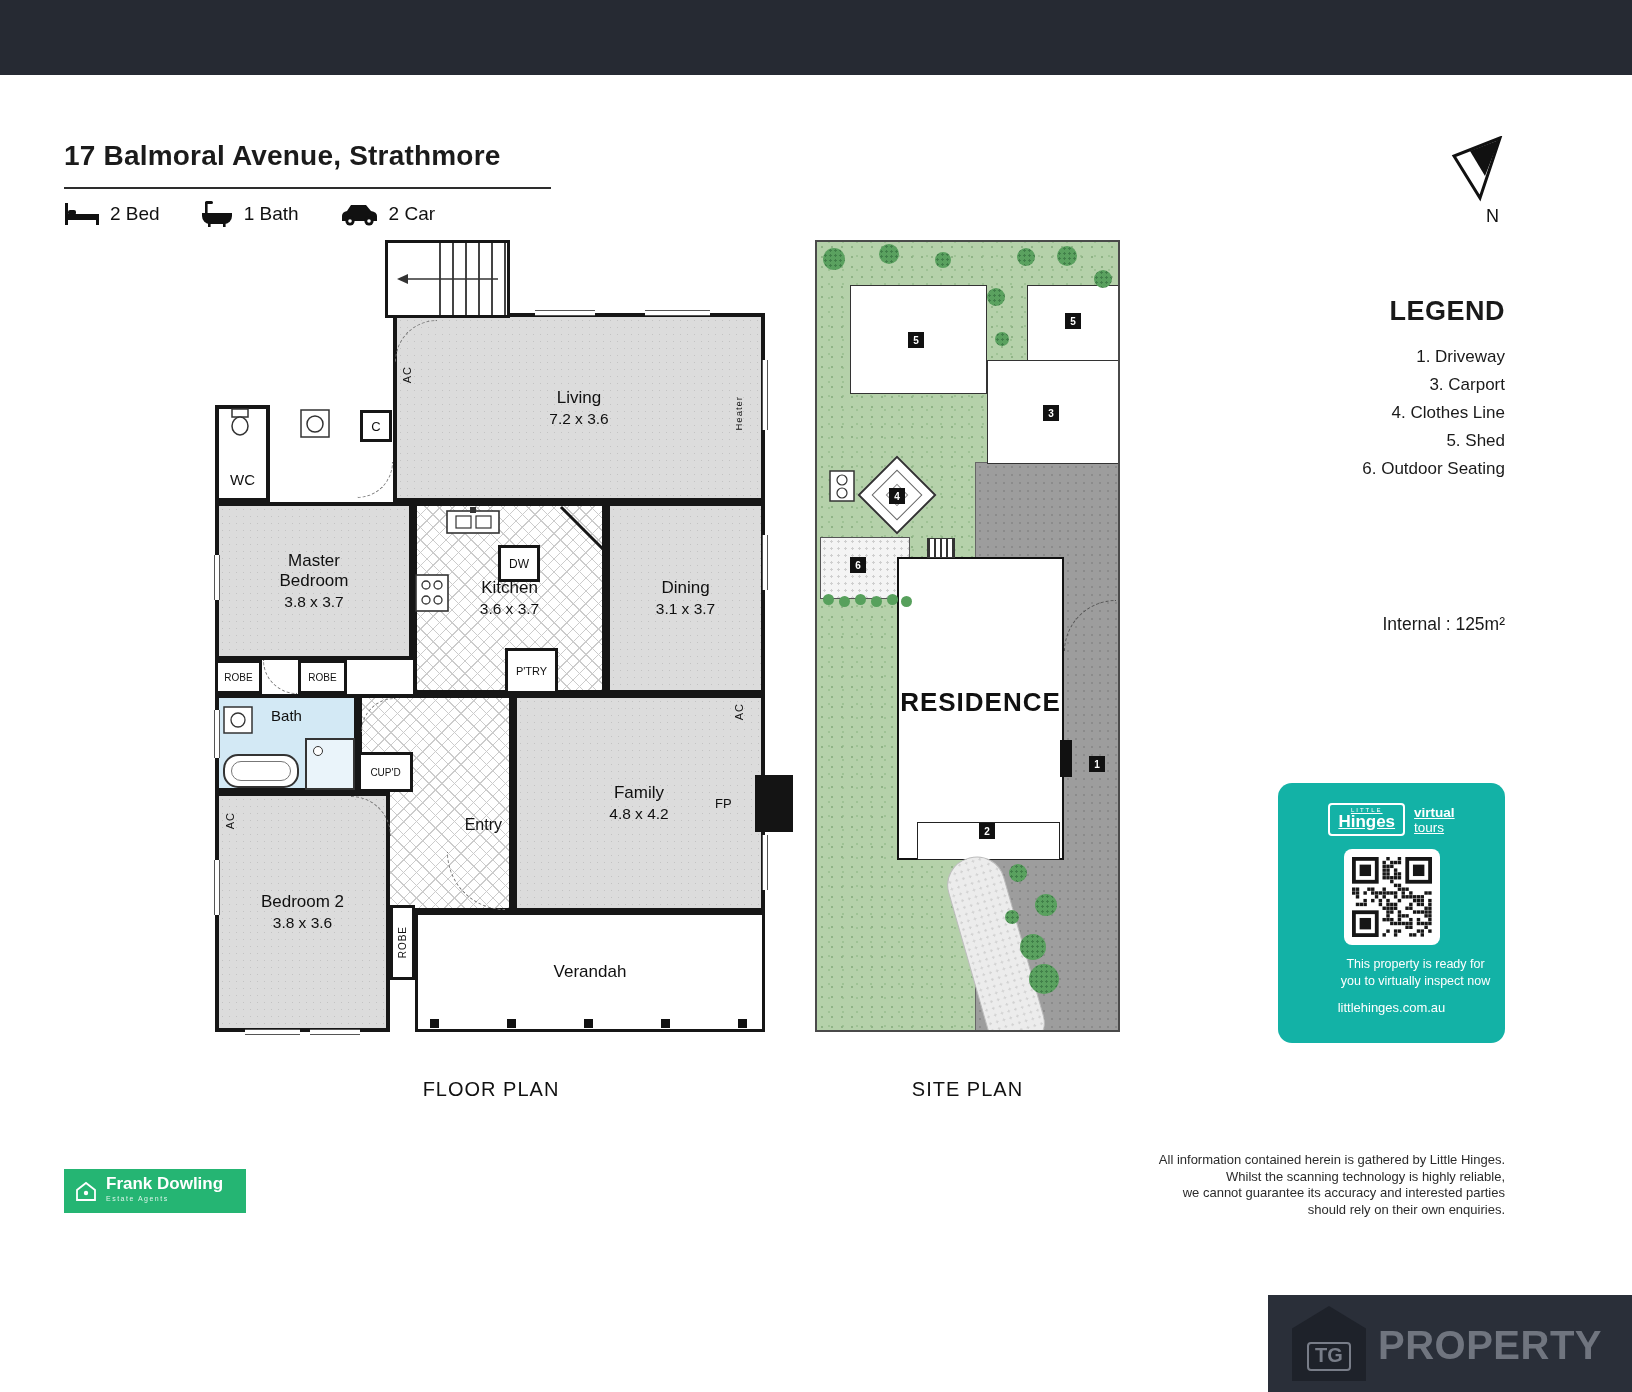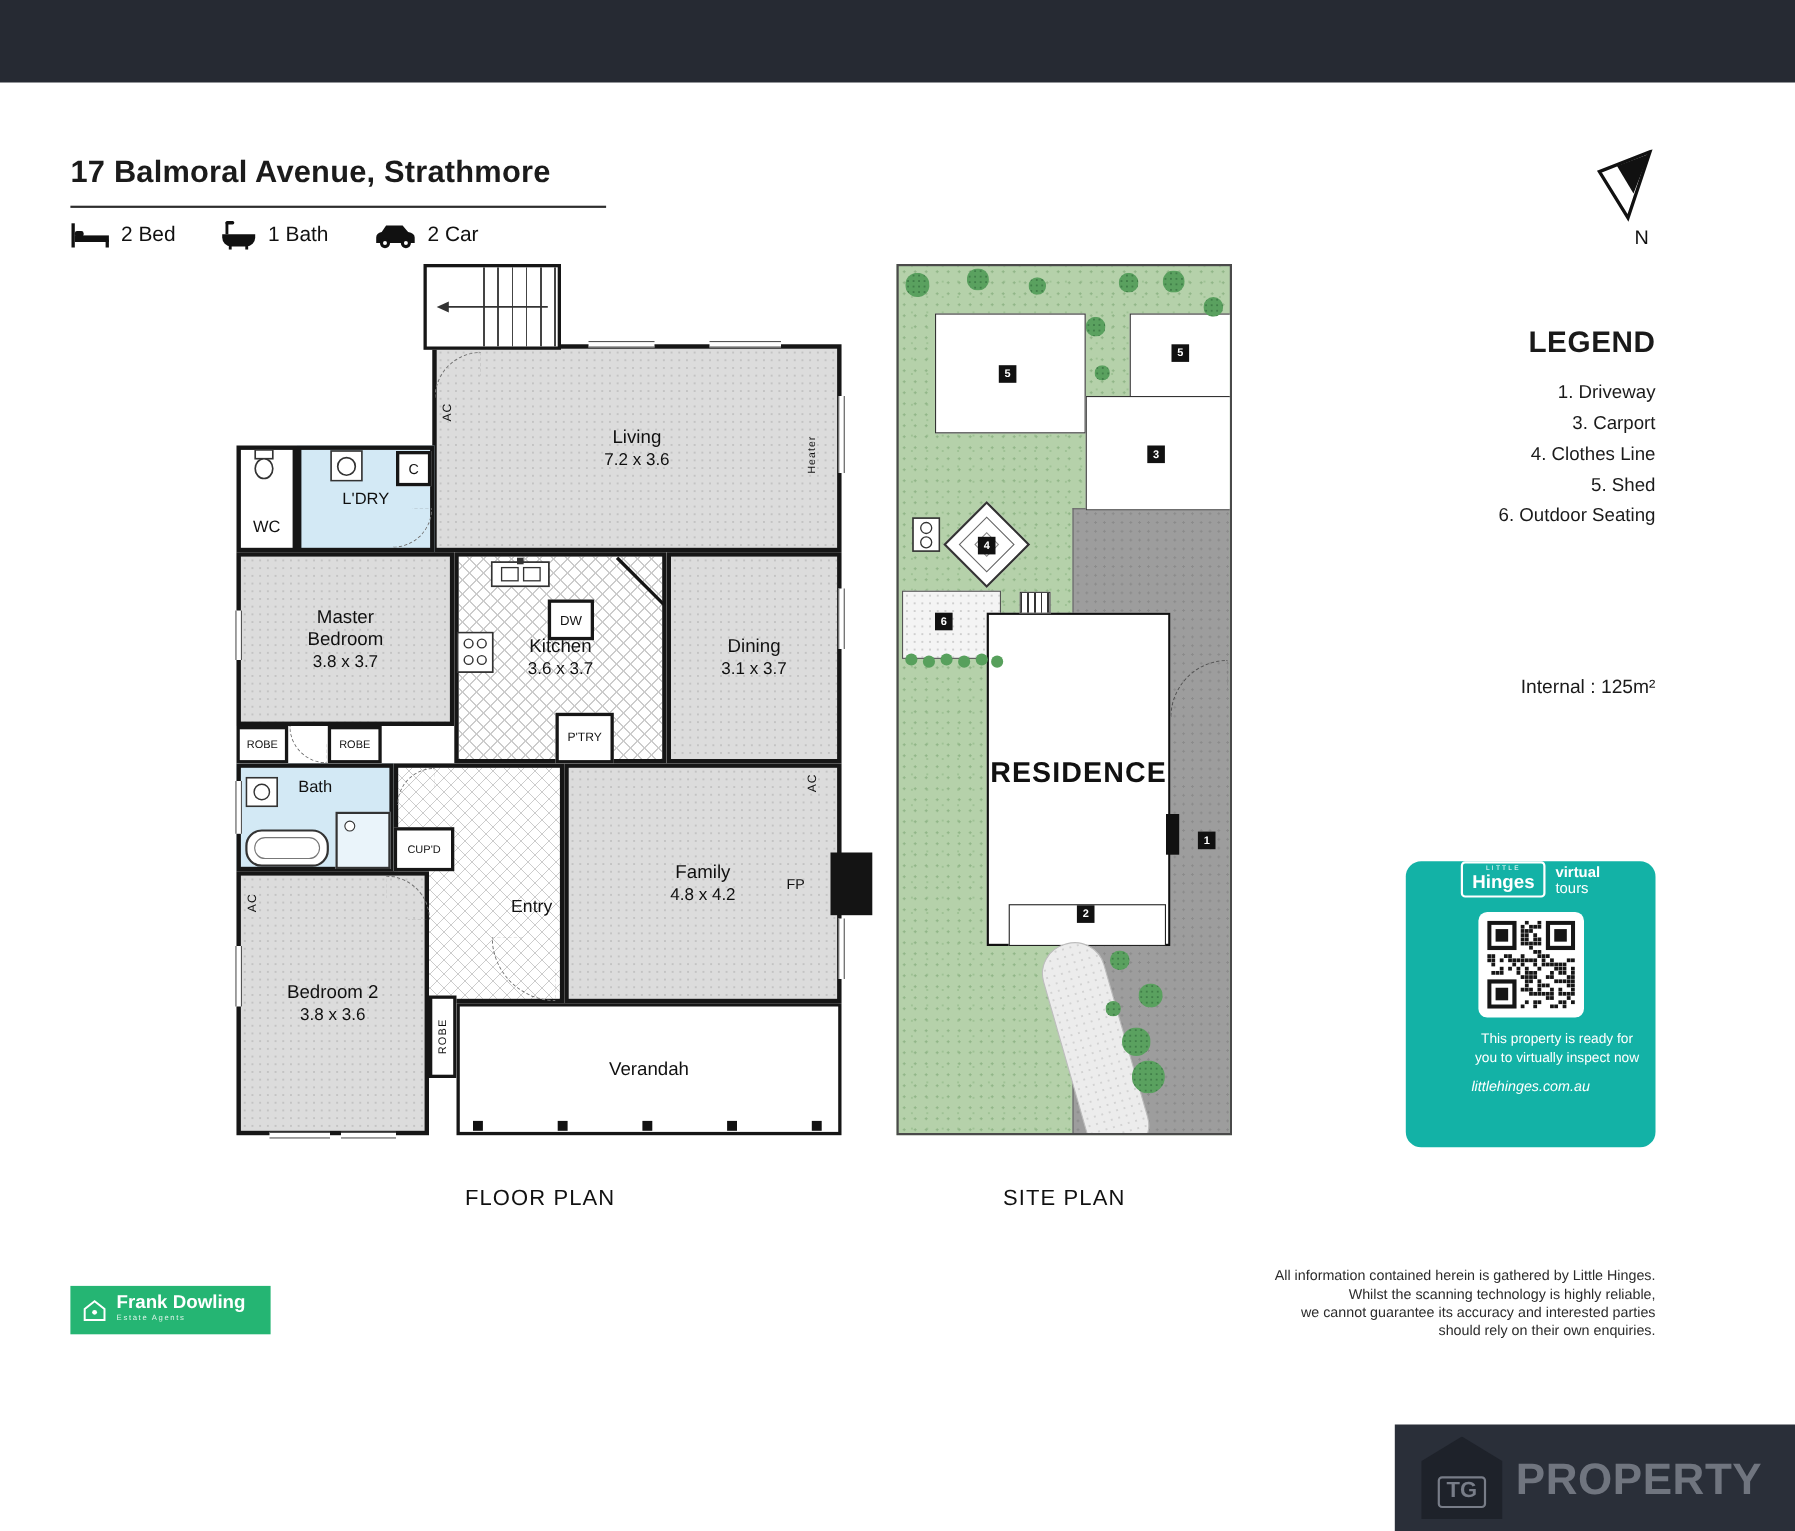--- a/index.html
+++ b/index.html
@@ -74,30 +74,30 @@
   .seating { position:absolute; background-color:#f4f4f4;
              background-image:radial-gradient(#cfcfcf 1px, transparent 1.1px); background-size:7px 7px;
              border:1.5px solid #555; z-index:2; }
   .path { position:absolute; background-color:#ececec;
           background-image:radial-gradient(#d2d2d2 1px, transparent 1.1px); background-size:7px 7px;
           border:1px solid #bdbdbd; border-radius:28px; z-index:3; }
 
   
   .hinges-card { position:absolute; left:1278px; top:783px; width:227px; height:260px; background:#13b2a6;
                  border-radius:14px; color:#fff; text-align:center; }
-  .hc-brand { display:flex; justify-content:center; align-items:center; gap:9px; }
+  .hc-brand { margin-top:20px; display:flex; justify-content:center; align-items:center; gap:9px;text-decoration:underline; }
   .hc-box { border:2px solid #fff; border-radius:4px; padding:2px 8px 4px; }
   .hc-little { font-size:6px; letter-spacing:2px; }
   .hc-name { font-size:17px; font-weight:700; line-height:17px; }
   .hc-words { text-align:left; font-size:13.5px; line-height:15px; }
   .hc-w1 { font-weight:700; }
   .qr { width:96px; height:96px; background:#fff; border-radius:8px; margin:13px auto 0; padding:8px; }
   .hc-line { font-size:12.5px; line-height:17px; }
   .hc-lines { margin-top:11px;padding-left:48px; }
-  .hc-url { margin-top:10px; font-size:13px;font-style:italic; }
+  .hc-url { margin-top:10px; font-size:13px; }
 
   
   .agency { position:absolute; left:64px; top:1169px; width:182px; height:44px; background:#25b573;
             display:flex; align-items:center; gap:8px; padding:0 10px; }
   .agency-text { color:#fff; line-height:15px; }
   .agency-name { font-size:17px; font-weight:700; }
   .agency-sub { font-size:7px; letter-spacing:1.5px; opacity:0.85; }
 
   .disclaimer { position:absolute; left:1000px; top:1152px; width:505px; text-align:right;
                 font-size:13px; line-height:16.5px; color:#2b2b2b; }
@@ -179,23 +179,20 @@
           <path d="M16 3 L5 8 L16 13 Z" fill="#333"></path>
       </svg>
     </div>
 
     <div class="room carpet" style="left:178px;top:73px;width:372px;height:189px;">
       <span class="rname">Living</span>
       <span class="rdims">7.2 x 3.6</span>
     </div>
     <div class="room" style="left:0;top:165px;width:55px;height:97px;background:#fff;justify-content:flex-end;padding-bottom:8px;">
       <span class="rname" style="font-size:15px;">WC</span>
-    </div>
-    <div class="room wet" style="left:55px;top:165px;width:125px;height:97px;">
-      <span class="rname" style="font-size:15px;">L'DRY</span>
     </div>
     <div class="mini-room" style="left:145px;top:170px;width:32px;height:32px;font-size:13px;">
       <span>C</span>
     </div>
     <div class="room carpet" style="left:0;top:262px;width:198px;height:158px;">
       <span class="rname">Master Bedroom</span>
       <span class="rdims">3.8 x 3.7</span>
     </div>
     <div class="room hatch" style="left:198px;top:262px;width:193px;height:192px;">
       <span class="rname">Kitchen</span>

